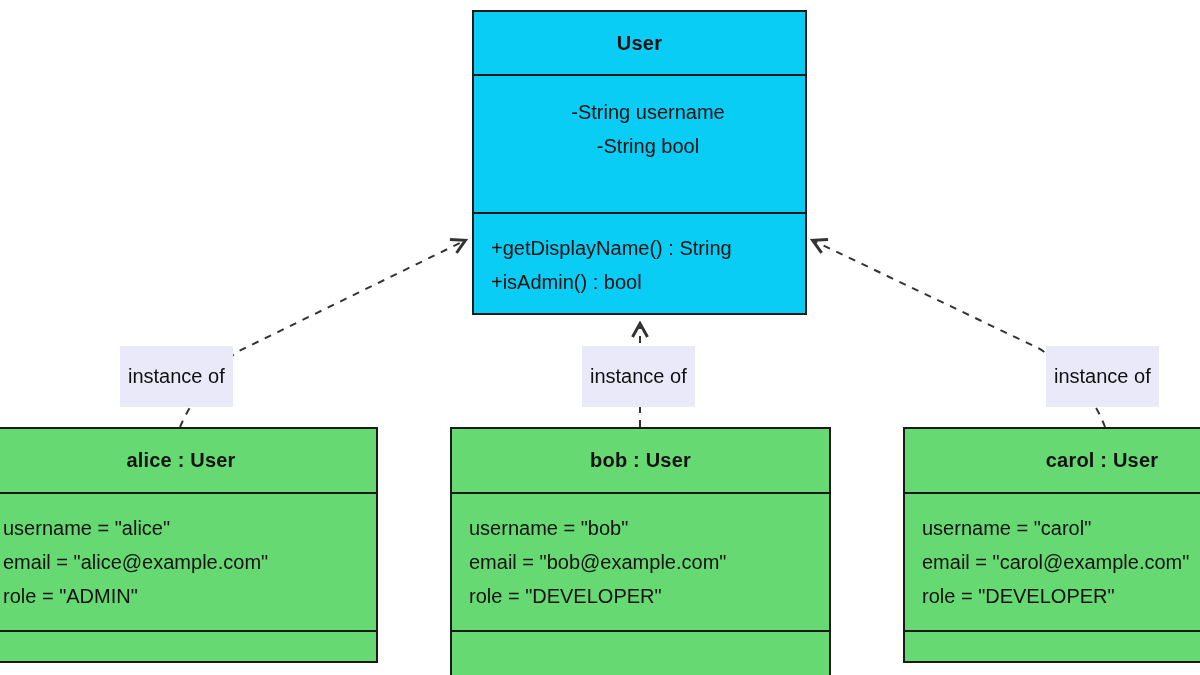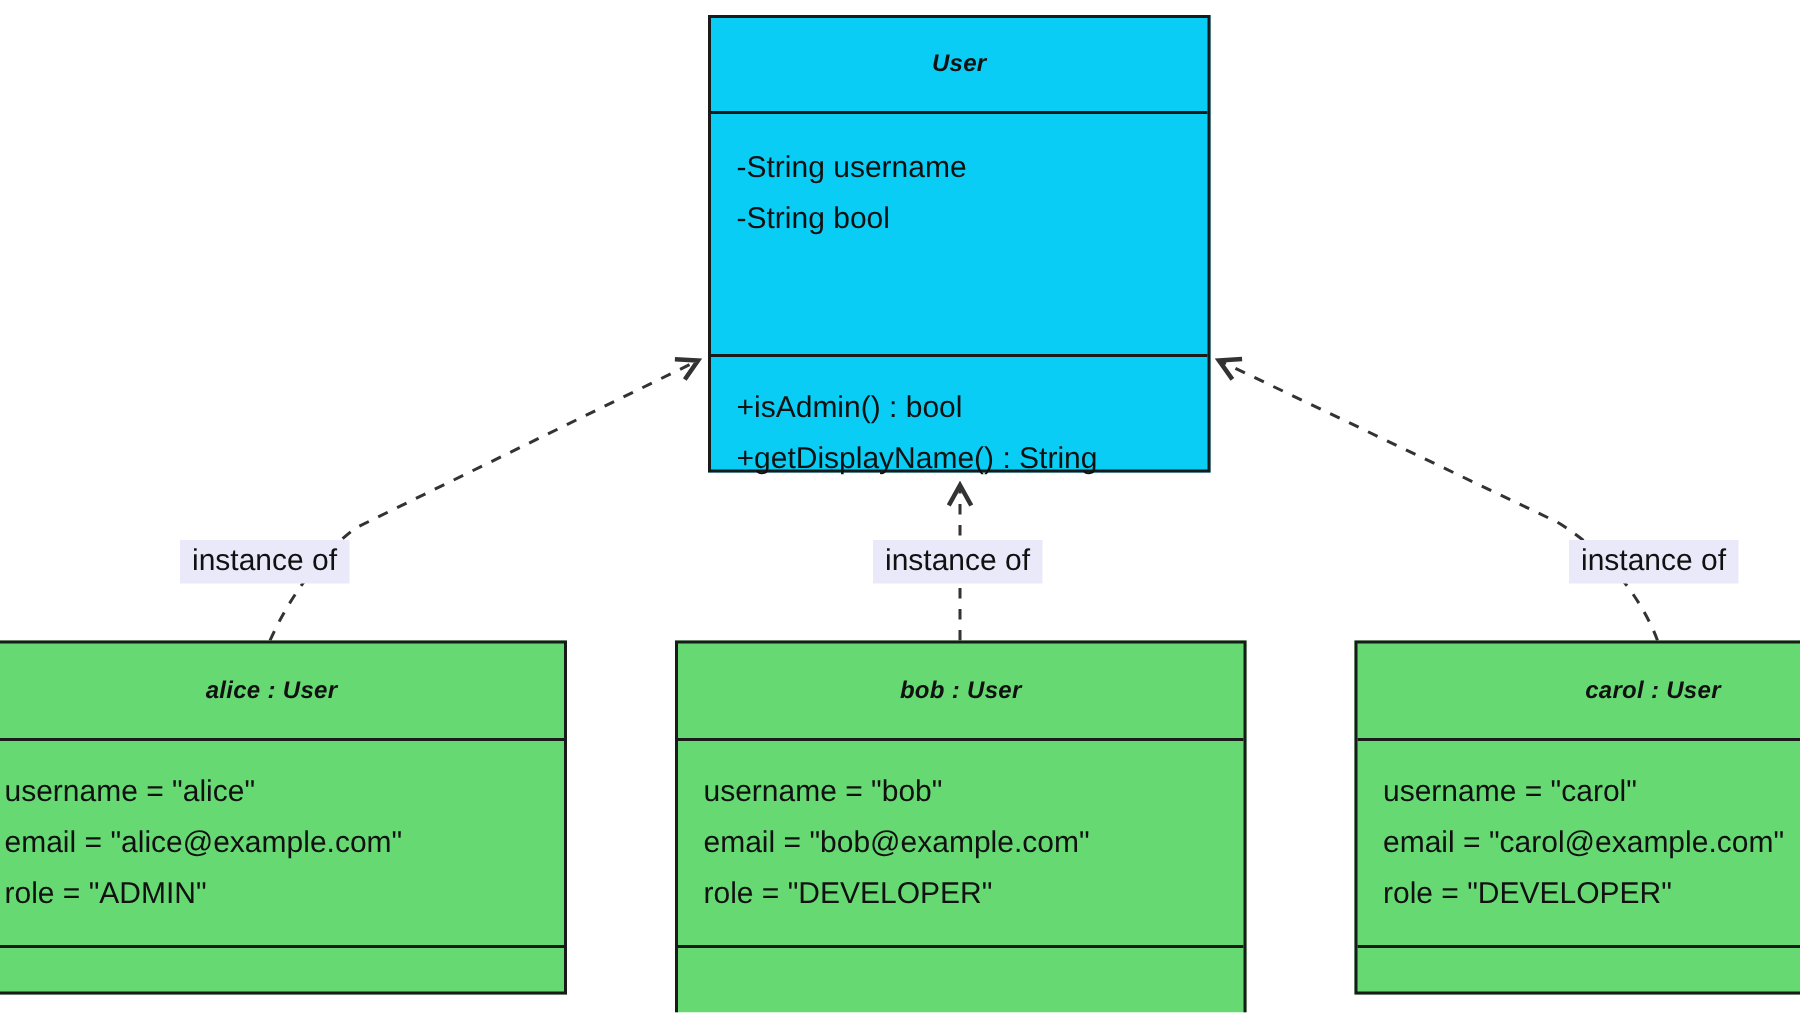--- a/index.html
+++ b/index.html
@@ -23,43 +23,42 @@
     border: 2px solid #1a1a1a;
   }
   .class-node.cyan  { background: #0acdf5; }
   .class-node.green { background: #66d973; }
   .node-title {
     box-sizing: border-box;
     display: flex;
     align-items: center;
     justify-content: center;
     font-weight: bold;
-    font-size: 16px;
+    font-size: 20px;
     letter-spacing: 0.2px;
-    font-style: italic;
   }
   .node-section {
     box-sizing: border-box;
     border-top: 2px solid #1a1a1a;
     padding-left: 17px;
     overflow: hidden;
   }
   .member-line {
     display: block;
     font-size: 20px;
     line-height: 34px;
     white-space: nowrap;
   }
   .edge-label {
     position: absolute;
-    top: 360px;
+    top: 346px;
     background: #e9e9f9;
     font-size: 20px;
     line-height: 25px;
-    padding: 2px 8px;
+    padding: 18px 8px;
     white-space: nowrap;
   }
 </style>
 </head>
 <body>
 
 <div class="canvas">
 
   <svg class="edges-svg" viewBox="0 0 1200 675">
     <defs>
@@ -71,27 +70,27 @@
     <path d="M 640 427 L 640 325" fill="none" stroke="#333333" stroke-width="2" stroke-dasharray="7 7" marker-end="url(#openArrow)"></path>
     <path d="M 1105 427 C 1097 405 1075 370 1038 348 L 814 241" fill="none" stroke="#333333" stroke-width="2" stroke-dasharray="7 7" marker-end="url(#openArrow)"></path>
   </svg>
 
   <div class="edge-label" style="left:120px;">instance of</div>
   <div class="edge-label" style="left:582px;">instance of</div>
   <div class="edge-label" style="left:1046px;">instance of</div>
 
   <div class="class-node cyan" style="left:472px; top:10px; width:335px; height:305px;">
     <div class="node-title" style="height:62px;">User</div>
-    <div class="node-section" style="height:162px; padding-top:19px;">
+    <div class="node-section" style="height:138px; padding-top:19px;text-align:center;">
       <span class="member-line">-String username</span>
       <span class="member-line">-String bool</span>
     </div>
     <div class="node-section" style="height:101px; padding-top:17px;">
+      <span class="member-line">+getDisplayName() : String</span>
       <span class="member-line">+isAdmin() : bool</span>
-      <span class="member-line">+getDisplayName() : String</span>
     </div>
   </div>
 
   <div class="class-node green" style="left:-16px; top:427px; width:394px; height:236px;">
     <div class="node-title" style="height:63px;">alice : User</div>
     <div class="node-section" style="height:138px; padding-top:17px;">
       <span class="member-line">username = "alice"</span>
       <span class="member-line">email = "alice@example.com"</span>
       <span class="member-line">role = "ADMIN"</span>
     </div>

